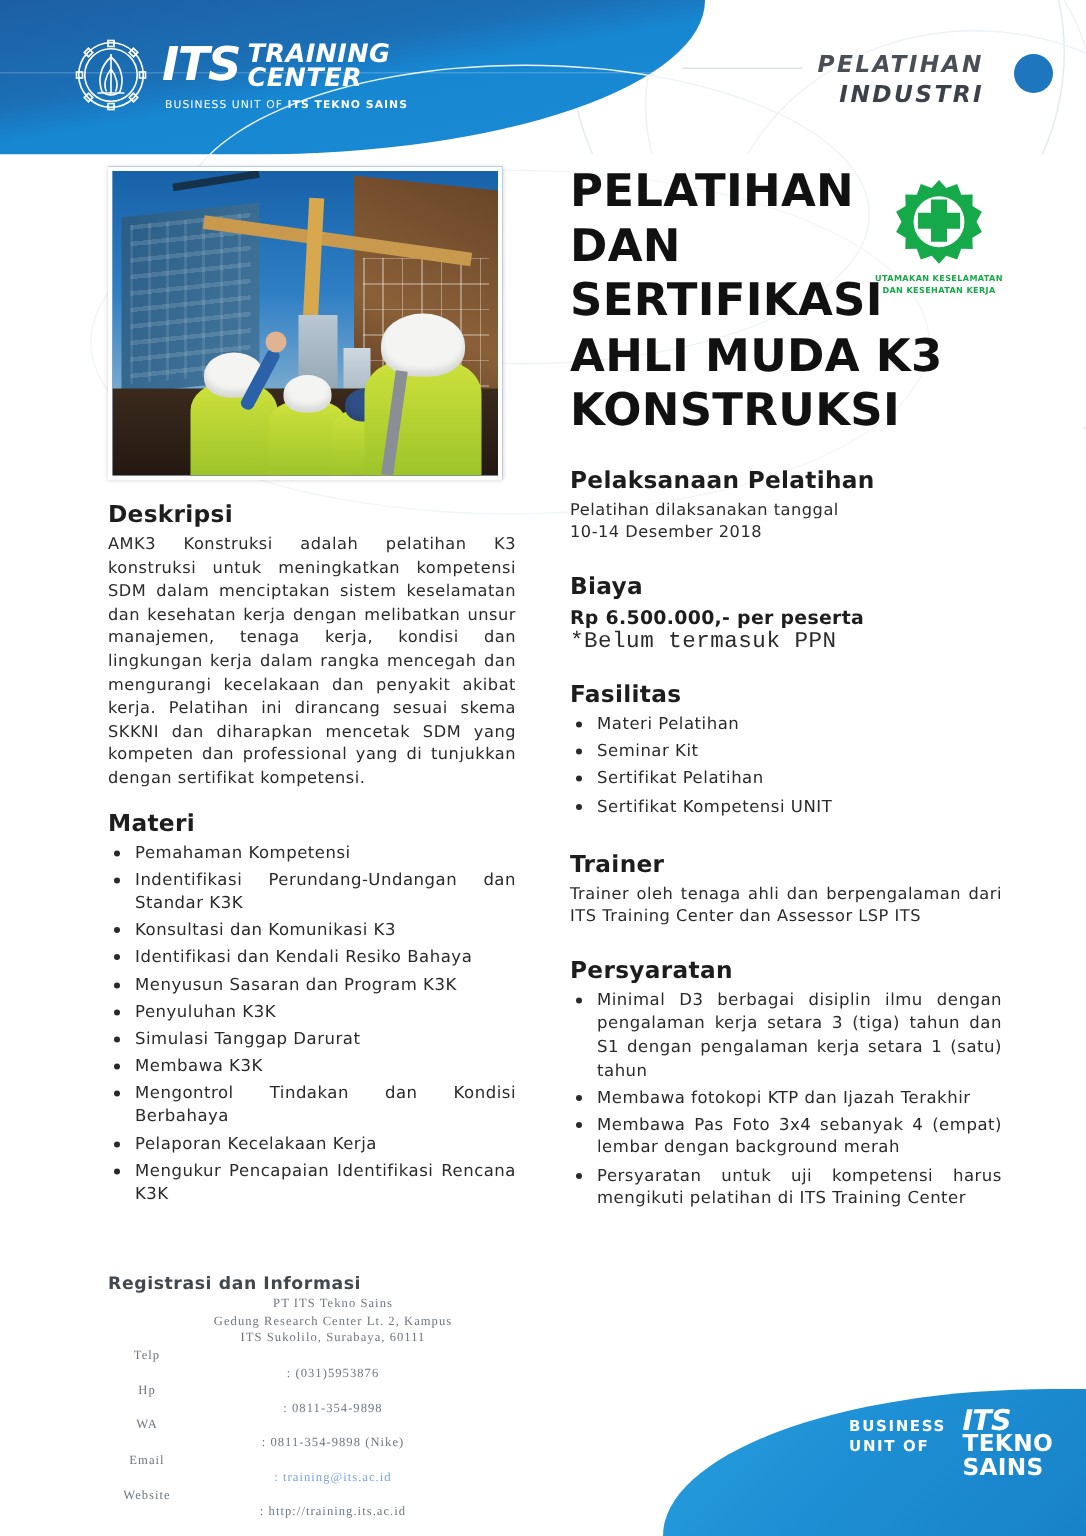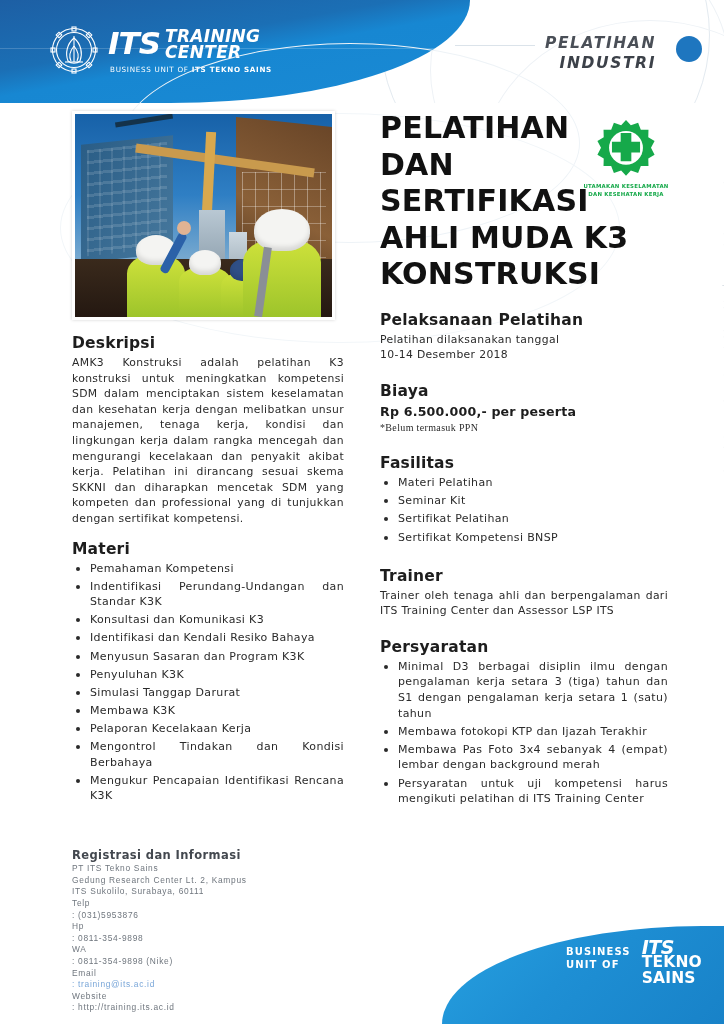--- a/index.html
+++ b/index.html
@@ -328,22 +328,22 @@
 
   .price-line {
     font-family: "DejaVu Sans", sans-serif;
     font-size: 12.6px;
     font-weight: bold;
     color: #1d1d1d;
     line-height: 17px;
     letter-spacing: 0.2px;
   }
   .note-line {
-    font-family: Liberation Serif, serif;
-    font-size: 10px;
+    font-family: Liberation Mono, monospace;
+    font-size: 15px;
     color: #2a2a2a;
     letter-spacing: 0.35px;
     line-height: 15.6px;
   }
 
   
   .vert-text {
     position: absolute;
     top: 372px; right: 2px;
     font-family: "DejaVu Sans", sans-serif;
@@ -405,26 +405,27 @@
   }
   .reg-title {
     font-family: "DejaVu Sans", sans-serif;
     font-size: 11.5px;
     font-weight: bold;
     color: #43484f;
     letter-spacing: 0.4px;
     margin-bottom: 1px;
   }
   .reg-line {
-    font-family: Liberation Sans, sans-serif;
+    font-family: Liberation Serif, serif;
     font-size: 8.4px;
     color: #6f767e;
     letter-spacing: 0.7px;
     line-height: 11.6px;
     white-space: nowrap;
+    text-align: center;
   }
   .reg-row { display: flex; flex-direction: column; }
   .reg-k { width: 52px; flex: none; }
   .reg-v.link { color: #79a6d8; }
 </style>
 </head>
 <body>
 
 <div class="page">
 
@@ -528,22 +529,22 @@
       <h2 class="sec">Materi</h2>
       <ul class="bul">
         <li>Pemahaman Kompetensi</li>
         <li>Indentifikasi Perundang-Undangan dan Standar K3K</li>
         <li>Konsultasi dan Komunikasi K3</li>
         <li>Identifikasi dan Kendali Resiko Bahaya</li>
         <li>Menyusun Sasaran dan Program K3K</li>
         <li>Penyuluhan K3K</li>
         <li>Simulasi Tanggap Darurat</li>
         <li>Membawa K3K</li>
+        <li>Mengontrol Tindakan dan Kondisi Berbahaya</li>
         <li>Pelaporan Kecelakaan Kerja</li>
-        <li>Mengontrol Tindakan dan Kondisi Berbahaya</li>
         <li>Mengukur Pencapaian Identifikasi Rencana K3K</li>
       </ul>
     </div>
 
     <div class="col-right">
 
       <div class="title-wrap">
         <div class="main-title">
           <div>PELATIHAN</div>
           <div>DAN</div>
@@ -579,21 +580,21 @@
       <div class="price-line">Rp 6.500.000,- per peserta</div>
       <div class="note-line">*Belum termasuk PPN</div>
 
       <div class="gap-md"></div>
 
       <h2 class="sec">Fasilitas</h2>
       <ul class="bul">
         <li>Materi Pelatihan</li>
         <li>Seminar Kit</li>
         <li>Sertifikat Pelatihan</li>
-        <li>Sertifikat Kompetensi BNSP</li>
+        <li>Sertifikat Kompetensi UNIT</li>
       </ul>
 
       <div class="gap-md"></div>
 
       <h2 class="sec">Trainer</h2>
       <p class="body-txt">Trainer oleh tenaga ahli dan berpengalaman dari ITS Training Center dan Assessor LSP ITS</p>
 
       <div class="gap-md"></div>
 
       <h2 class="sec">Persyaratan</h2>

